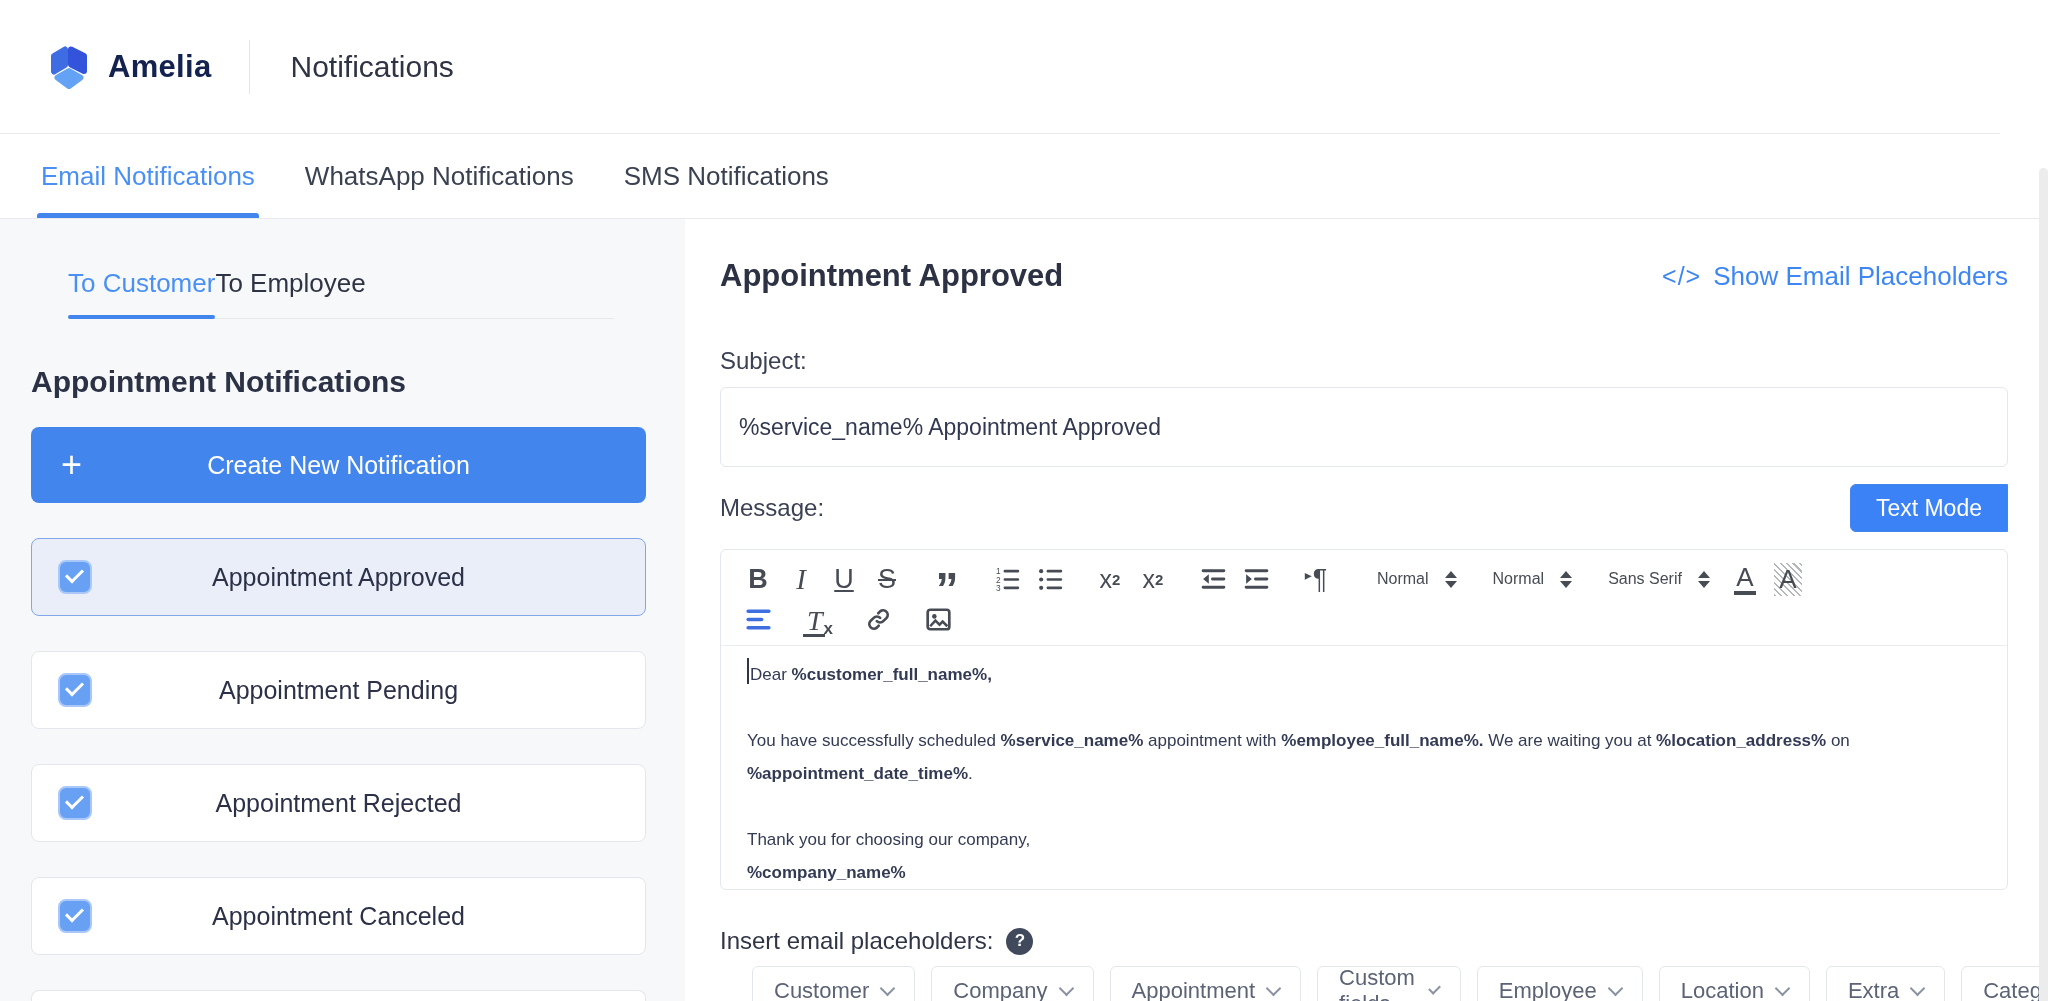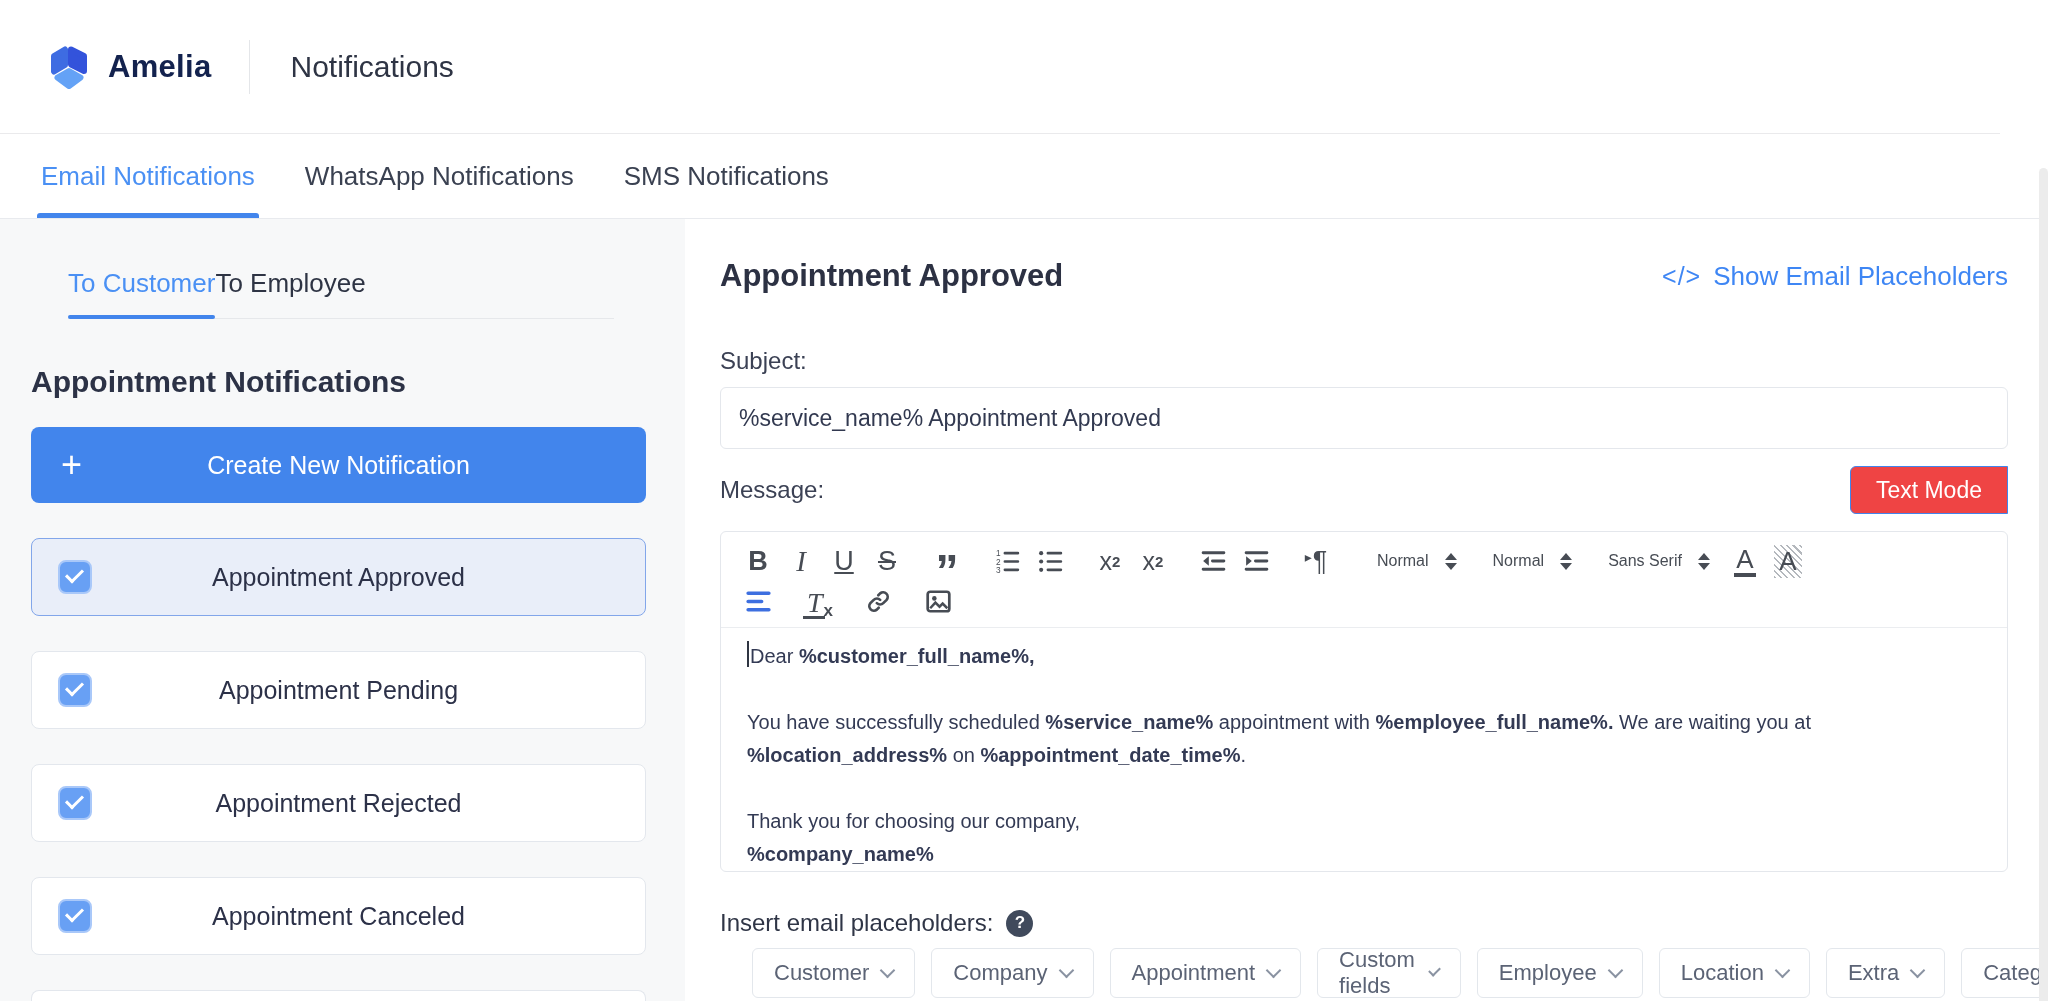--- a/index.html
+++ b/index.html
@@ -54,27 +54,27 @@
 
   
   .main{position:absolute;top:219px;left:685px;width:1363px;height:782px;background:#fff;
     box-sizing:border-box;padding:38px 40px 0 35px;}
   .main-head{display:flex;align-items:center;justify-content:space-between;height:38px;}
   .main-title{font-size:31px;font-weight:600;color:#2c3143;margin:0;}
   .ph-link{display:flex;align-items:center;gap:12px;color:#3e86f4;font-size:26px;cursor:pointer;}
   .ph-link .code{font-size:25px;letter-spacing:1px;}
   .field-label{font-size:24px;color:#3b4154;}
   .subject-label{margin-top:52px;}
-  .subject-input{margin-top:12px;width:1288px;height:62px;border:1px solid #e4e7ec;border-radius:6px;
+  .subject-input{margin-top:12px;width:1288px;height:80px;border:1px solid #e4e7ec;border-radius:6px;
     box-sizing:border-box;padding:0 18px;font-size:23px;color:#323950;font-family:inherit;
     background:#fff;outline:none;display:block;}
   .message-row{margin-top:15px;display:flex;align-items:center;justify-content:space-between;height:52px;}
   .mode{display:flex;height:48px;}
   .seg{display:flex;align-items:center;padding:0 25px;font-size:23px;cursor:pointer;box-sizing:border-box;}
-  .seg.text{background:#ef4444;color:#fff;border:1px solid #4285ec;border-radius:6px 0 0 6px;}
+  .seg.text{background:#3b82f6;color:#fff;border:1px solid #4285ec;border-radius:6px 0 0 6px;}
   .seg.html{background:#fff;color:#9aa3b3;border:1px solid #e0e4ea;border-left:none;border-radius:0 6px 6px 0;}
 
   
   .editor{margin-top:15px;width:1288px;height:341px;border:1px solid #e4e7ec;border-radius:6px;
     box-sizing:border-box;overflow:hidden;}
   .toolbar{padding:9px 20px 6px 20px;border-bottom:1px solid #ebedf0;}
   .tb-row{display:flex;align-items:center;height:40px;}
   .tb-btn{min-width:34px;height:36px;display:flex;align-items:center;justify-content:center;
     color:#474c54;font-size:27px;cursor:pointer;margin-right:9px;}
   .gap{margin-right:26px;}
@@ -95,21 +95,21 @@
   .bg-a{font-size:26px;font-weight:500;padding:1px 5px;
     background:repeating-linear-gradient(45deg,#b4b8bd 0 1.5px,transparent 1.5px 4.5px);}
   .dir{display:flex;align-items:center;font-size:27px;}
   .dir .dtri{font-family:"DejaVu Sans",sans-serif;font-size:14px;margin-right:1px;margin-top:-8px;}
   .clean{display:flex;align-items:flex-end;}
   .clean .t{font-style:italic;font-family:"Liberation Serif","DejaVu Serif",serif;font-size:28px;
     border-bottom:3px solid #474c54;padding:0 2px 0 4px;line-height:26px;}
   .clean .x{font-size:17px;font-weight:700;margin-left:-1px;margin-bottom:-2px;}
   .icon-svg{display:flex;}
 
-  .editor-content{padding:12px 26px 0 26px;font-size:20px;color:#333a54;line-height:33px;}
+  .editor-content{padding:12px 26px 0 26px;font-size:17px;color:#333a54;line-height:33px;}
   .editor-content p{margin:0 0 33px 0;}
   .editor-content p:last-child{margin-bottom:0;}
   .editor-content strong{font-weight:700;}
   .caret{display:inline-block;width:2px;height:26px;background:#2f3542;vertical-align:-4px;margin-right:1px;}
 
   
   .insert-row{margin-top:37px;display:flex;align-items:center;gap:13px;font-size:24px;color:#2f3546;}
   .help{width:27px;height:27px;border-radius:50%;background:#404a5c;color:#fff;font-size:17px;
     font-weight:700;display:flex;align-items:center;justify-content:center;cursor:pointer;}
   .ph-buttons{margin-top:11px;display:flex;gap:16px;margin-left:32px;}

